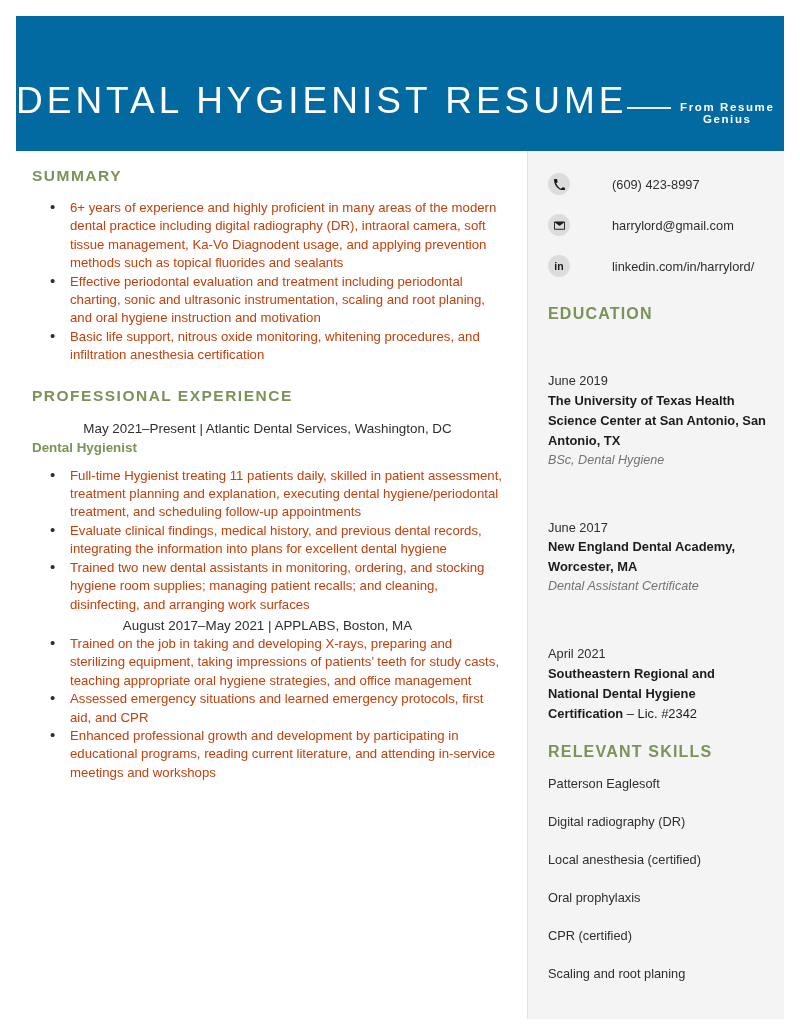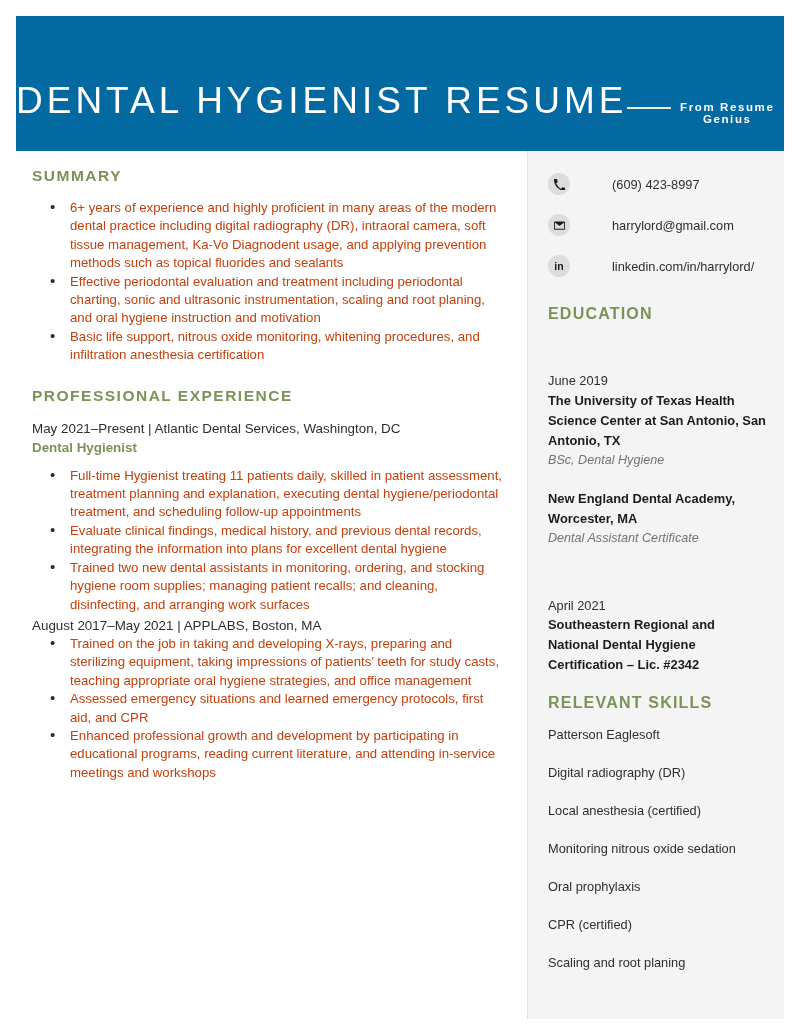--- a/index.html
+++ b/index.html
@@ -111,20 +111,21 @@
     left: 16px;
     top: -1px;
     font-size: 15px;
     color: #2e2e2e;
   }
   .job { margin-top: 2px; }
   .job-meta {
     color: #2e2e2e;
     font-size: 13.4px;
     line-height: 19px;
+    text-align: center;
   }
   .job-title {
     color: #7b9258;
     font-size: 13.4px;
     font-weight: 600;
     line-height: 19px;
     margin-bottom: 10px;
   }
   .job-bullets { margin-bottom: 18px; }
 
@@ -160,21 +161,21 @@
     font-size: 12.8px;
     line-height: 19.5px;
     margin-top: 48px;
   }
   .edu-school {
     color: #1c1c1c;
     font-size: 12.9px;
     font-weight: bold;
     line-height: 20px;
   }
-  .edu-school .lic { font-weight: bold; }
+  .edu-school .lic { font-weight: normal; }
   .edu-degree {
     color: #737373;
     font-size: 12.6px;
     font-style: italic;
     line-height: 19px;
   }
 
   .skills-list { list-style: none; }
   .skills-list li {
     color: #2e2e2e;
@@ -265,37 +266,37 @@
 
         <div>
           <div class="sec-head side-head">EDUCATION</div>
           <div class="edu-block" id="education-list">
               <div class="edu-item">
                 <div class="edu-date">June 2019</div>
                 <div class="edu-school">The University of Texas Health Science Center at San Antonio, San Antonio, TX</div>
                 <div class="edu-degree">BSc, Dental Hygiene</div>
               </div>
               <div class="edu-item">
+                <div class="edu-date">June 2017</div>
                 <div class="edu-school">New England Dental Academy, Worcester, MA</div>
                 <div class="edu-degree">Dental Assistant Certificate</div>
               </div>
               <div class="edu-item">
                 <div class="edu-date">April 2021</div>
                 <div class="edu-school">Southeastern Regional and National Dental Hygiene Certification<span class="lic"> – Lic. #2342</span></div>
               </div>
             </div>
         </div>
 
         <div>
           <div class="sec-head side-head">RELEVANT SKILLS</div>
           <ul class="skills-list" id="skills-list">
               <li>Patterson Eaglesoft</li>
               <li>Digital radiography (DR)</li>
               <li>Local anesthesia (certified)</li>
-              <li>Monitoring nitrous oxide sedation</li>
               <li>Oral prophylaxis</li>
               <li>CPR (certified)</li>
               <li>Scaling and root planing</li>
             </ul>
         </div>
 
       </div>
     </div>
   </div>
 </div>

